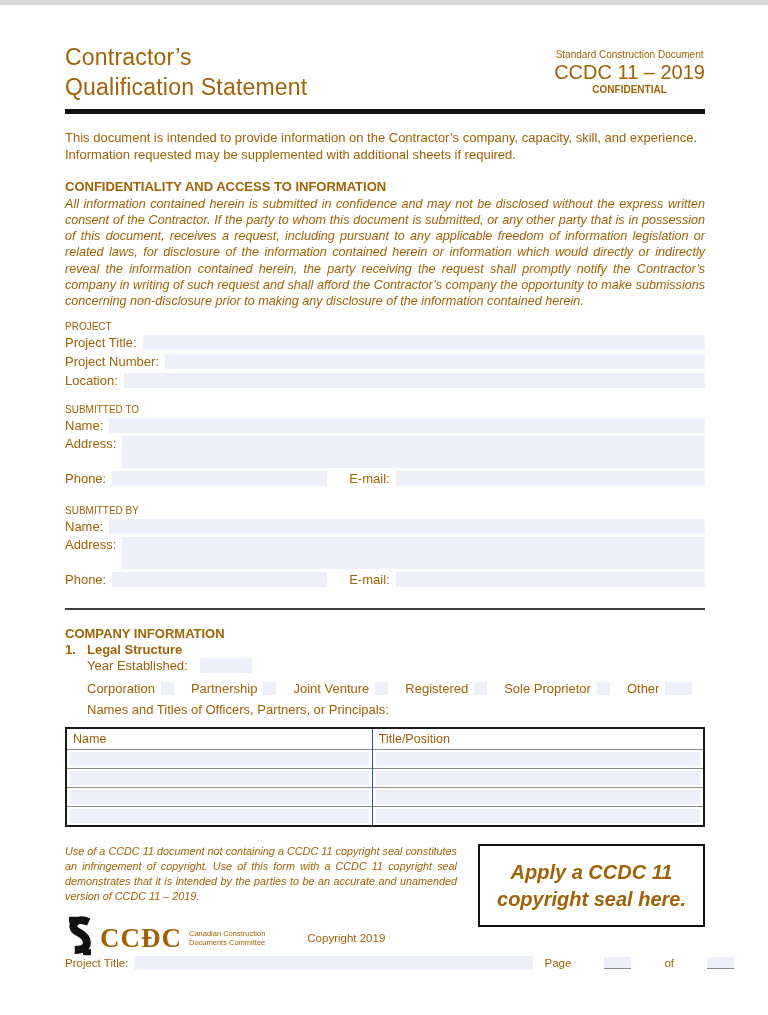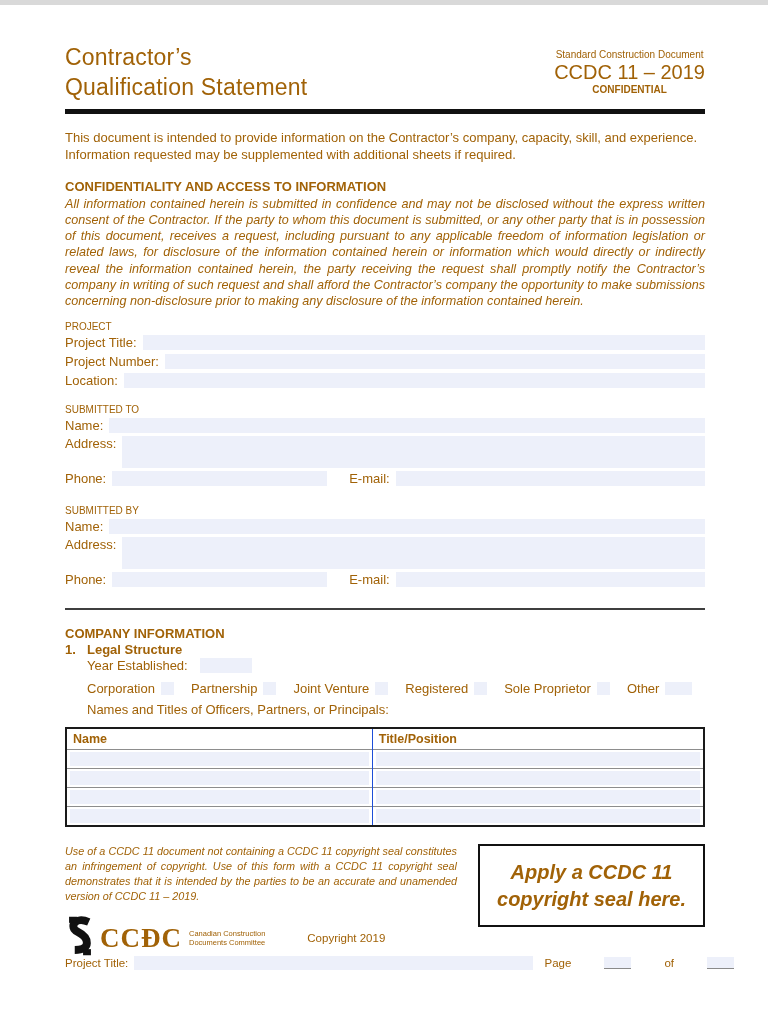--- a/index.html
+++ b/index.html
@@ -49,21 +49,21 @@
 
   .struct-row { display:flex; align-items:center; margin-top:6px; flex-wrap:nowrap; }
   .struct-item { display:flex; align-items:center; margin-right:17px; }
   .struct-item:last-child { margin-right:0; }
   .struct-label { font-size:13px; white-space:nowrap; }
   .cbox { width:13px; height:13px; background:#edf0fa; margin-left:6px; }
   .cbox.wide { width:27px; }
   .names-line { margin-top:6px; font-size:13px; }
 
   table.officers { width:100%; border-collapse:collapse; margin-top:10px; border:2px solid #1a1a1a; }
-  table.officers th { text-align:left; font-size:12.5px; font-weight:bold; padding:3px 6px; height:21px; }
+  table.officers th { text-align:left; font-size:12.5px; font-weight:normal; padding:3px 6px; height:21px; }
   table.officers td { height:19px; padding:2px 3px; border-top:1px solid #8d8d8d; }
   table.officers .c2 { border-left:1px solid #1d4ed8;border-radius:10px; }
   .cell-field { height:14px; background:#edf0fa; }
 
   .foot-row { display:flex; margin-top:17px; }
   .foot-left { width:392px; }
   .notice { font-size:10.8px; font-style:italic; line-height:15px; text-align:justify; }
   .logo-row { display:flex; align-items:center; margin-top:11px; }
   .logo-mark { flex:0 0 auto; }
   .logo-text { font-family:"Liberation Serif", serif; font-size:27px; font-weight:bold; letter-spacing:1px; margin-left:5px; line-height:1; }

